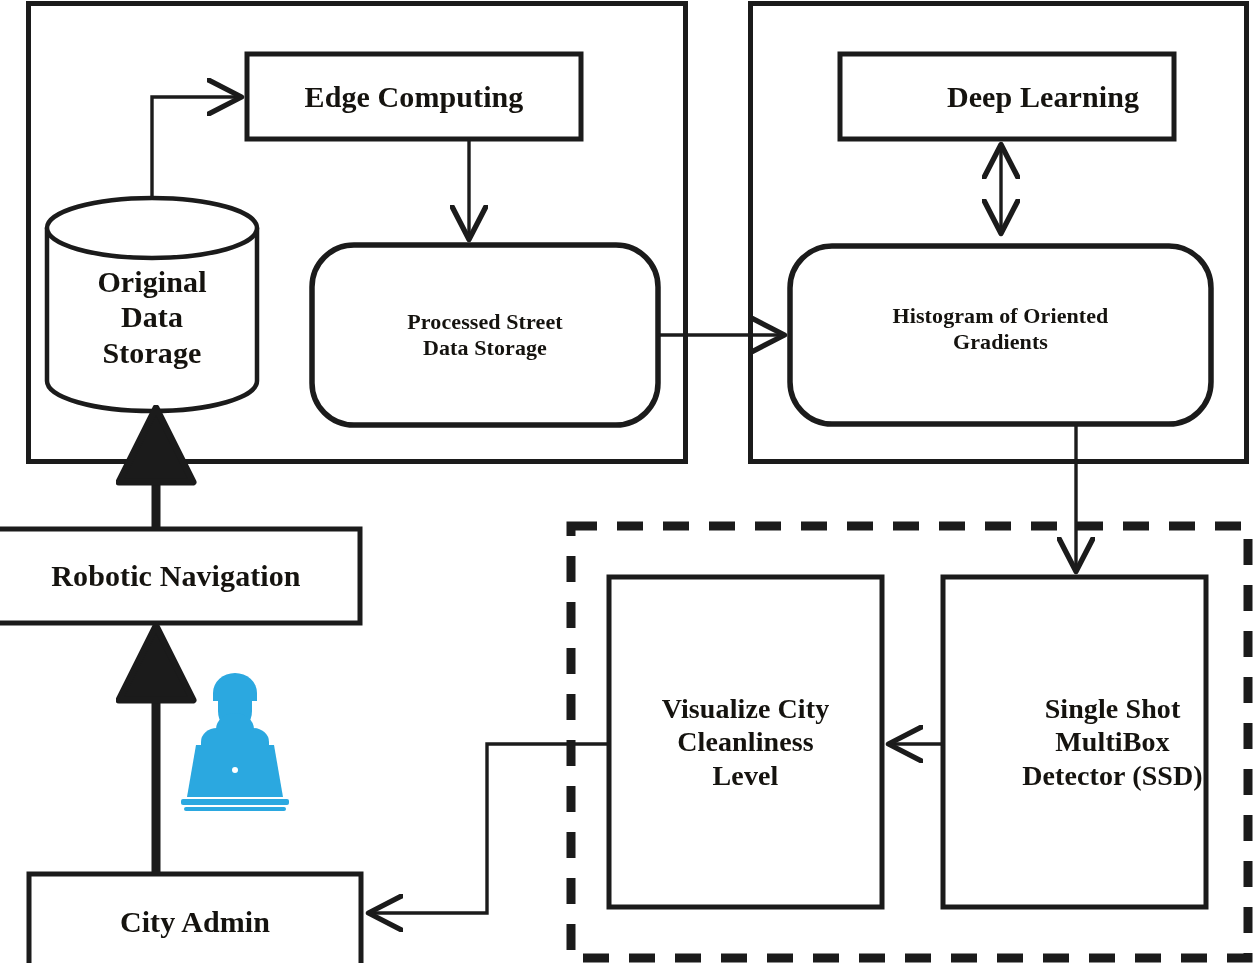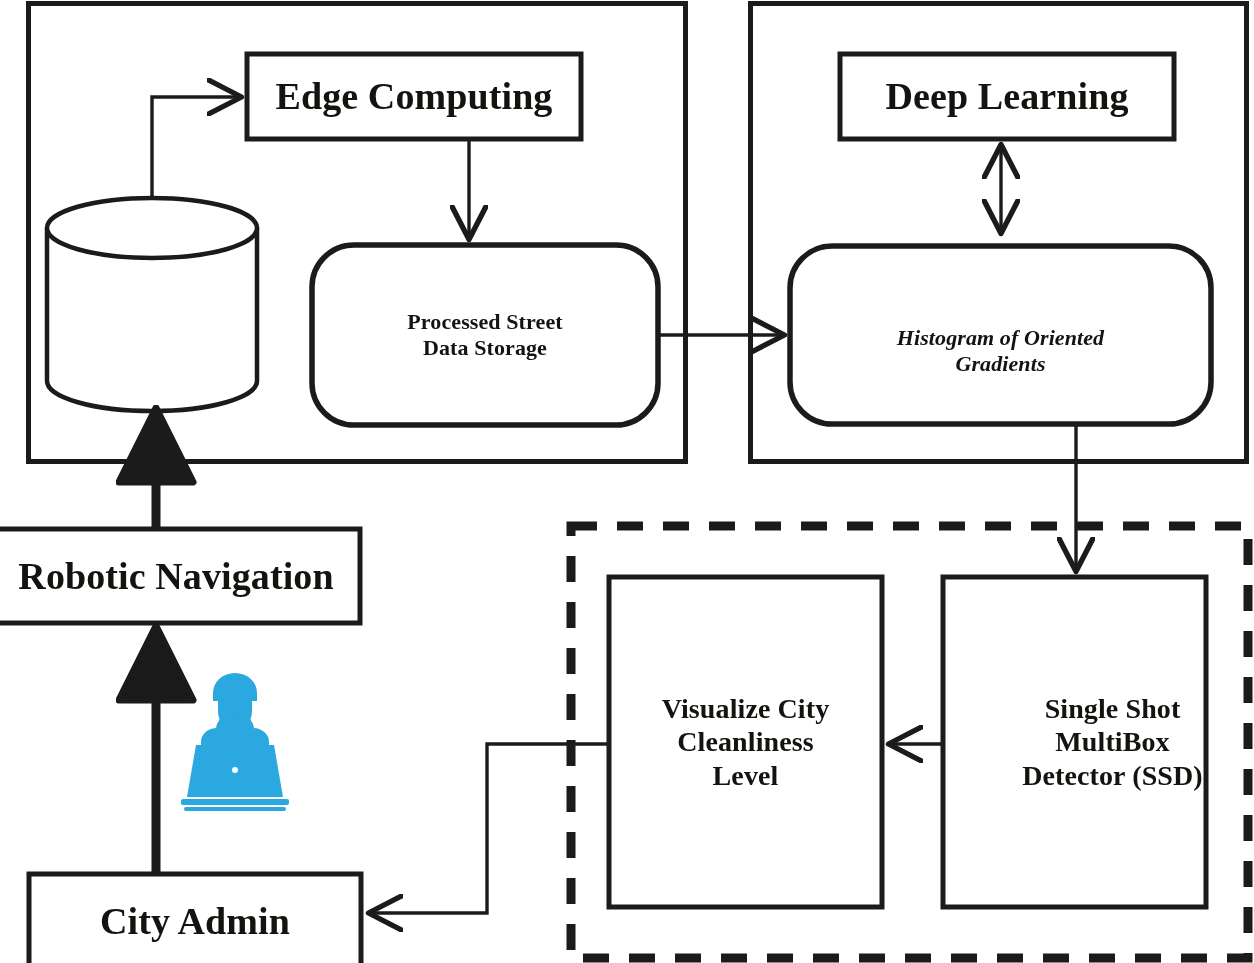--- a/index.html
+++ b/index.html
@@ -29,21 +29,21 @@
     justify-content: center;
     text-align: center;
     font-family: "Liberation Serif", "DejaVu Serif", serif;
     font-weight: bold;
     color: #15130f;
     line-height: 1.18;
     letter-spacing: 0.1px;
     pointer-events: none;
     white-space: pre-line;
   }
-  .fs-30 { font-size: 38px; text-align: center; }
+  .fs-30 { font-size: 30px; text-align: center; }
   .fs-29 { font-size: 22px; }
   .fs-28 { font-size: 28px; }
 </style>
 </head>
 <body>
 
 <div id="stage">
 
   <svg class="diagram" viewBox="0 0 1254 963" xmlns="http://www.w3.org/2000/svg">
     <defs>
@@ -114,27 +114,30 @@
 
       <rect x="181" y="799" width="108" height="6" rx="2"></rect>
       <rect x="184" y="807" width="102" height="4" rx="2"></rect>
 
       <circle cx="235" cy="770" r="3" fill="#ffffff"></circle>
     </g>
   </svg>
 
   <div class="node-label fs-30" style="left:247px; top:54px; width:334px; height:85px;">Edge Computing</div>
 
+  <div class="node-label fs-30" style="left:47px; top:252px; width:210px; height:130px;">Original
+Data
+Storage</div>
 
   <div class="node-label fs-29" style="left:312px; top:245px; width:346px; height:180px;">Processed Street
 Data Storage</div>
 
-  <div class="node-label fs-30" style="left:840px; top:54px; width:334px; height:85px;">Deep Learning</div>
+  <div class="node-label fs-30" style="left:876px; top:54px; width:334px; height:85px;">Deep Learning</div>
 
-  <div class="node-label fs-29" style="left:790px; top:262px; width:421px; height:178px;font-style:italic;">Histogram of Oriented
+  <div class="node-label fs-29" style="left:790px; top:240px; width:421px; height:178px;">Histogram of Oriented
 Gradients</div>
 
   <div class="node-label fs-30" style="left:-8px; top:529px; width:368px; height:94px;">Robotic Navigation</div>
 
   <div class="node-label fs-30" style="left:29px; top:874px; width:332px; height:95px;">City Admin</div>
 
   <div class="node-label fs-28" style="left:609px; top:577px; width:273px; height:330px;">Visualize City
 Cleanliness
 Level</div>
 

